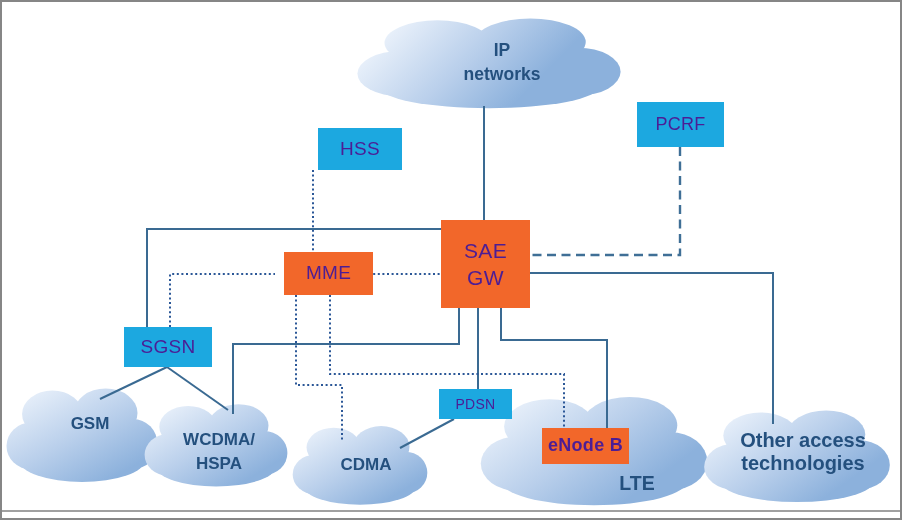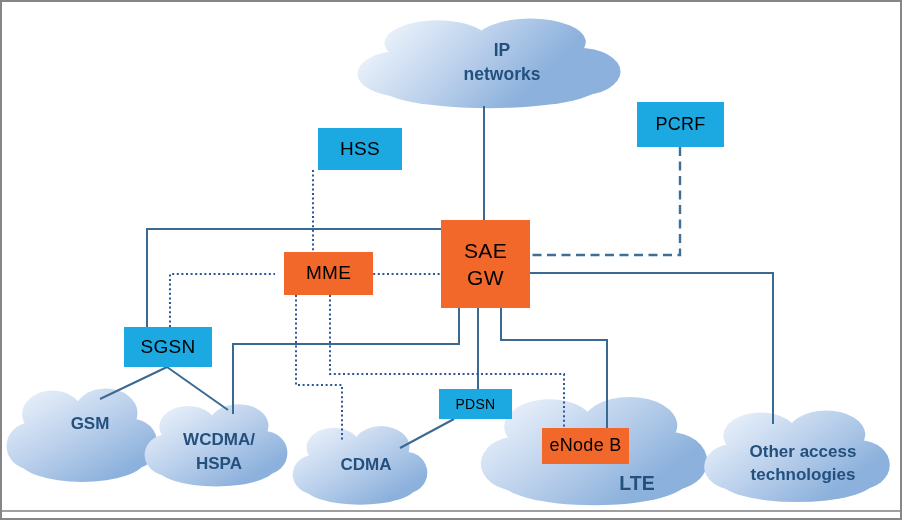--- a/index.html
+++ b/index.html
@@ -14,43 +14,43 @@
   .stage svg{position:absolute;left:0;top:0;}
   
   .edge{fill:none;}
   .edge.solid{stroke:#3a6a92;stroke-width:2;}
   .edge.dotted{stroke:#2b5797;stroke-width:2;stroke-dasharray:2 2.6;}
   .edge.dashed{stroke:#3f6f96;stroke-width:2.4;stroke-dasharray:9 5.5;}
   
   .box{
     position:absolute;
     display:flex;flex-direction:column;align-items:center;justify-content:center;
-    color:#000000;text-align:center;line-height:1.2;
+    color:#4c1d95;text-align:center;line-height:1.2;
     letter-spacing:.3px;
   }
   .box.blue{background:#1ca8e0;}
   .box.orange{background:#f2672a;}
   #box-hss  {left:270px;top:126px;width:84px;height:42px;font-size:19px;margin-left:46px;}
   #box-pcrf {left:635px;top:100px;width:87px;height:45px;font-size:18px;}
   #box-mme  {left:282px;top:250px;width:89px;height:43px;font-size:19px;}
   #box-saegw{left:439px;top:218px;width:89px;height:88px;font-size:21px;line-height:1.3;}
   #box-sgsn {left:122px;top:325px;width:88px;height:40px;font-size:19px;}
   #box-pdsn {left:437px;top:387px;width:73px;height:30px;font-size:14px;}
-  #box-enodeb{left:540px;top:426px;width:87px;height:36px;font-size:18px;}
+  #box-enodeb{left:540px;top:426px;width:87px;height:36px;font-size:18px;font-weight:bold;}
   
   .cloud-label{
     position:absolute;transform:translate(-50%,-50%);
     color:#24507e;font-weight:bold;text-align:center;white-space:nowrap;
   }
   #lbl-ip   {left:500px;top:60px; font-size:17.5px;line-height:24px;}
   #lbl-gsm  {left:88px; top:422px;font-size:17px;}
   #lbl-wcdma{left:217px;top:450px;font-size:17px;line-height:24px;}
   #lbl-cdma {left:364px;top:463px;font-size:17px;}
   #lbl-lte  {left:591px;top:481px;font-size:19.5px;margin-left:44px;}
-  #lbl-other{left:801px;top:461px;font-size:17px;line-height:23px;}
+  #lbl-other{left:801px;top:450px;font-size:20px;line-height:23px;}
   
   .bottom-rule{position:absolute;left:0;right:0;top:508px;height:2px;background:#a0a0a0;}
 </style>
 </head>
 <body>
 
 <div class="stage">
 
   <svg width="898" height="516" viewBox="0 0 898 516">
     <defs id="cloud-defs">

